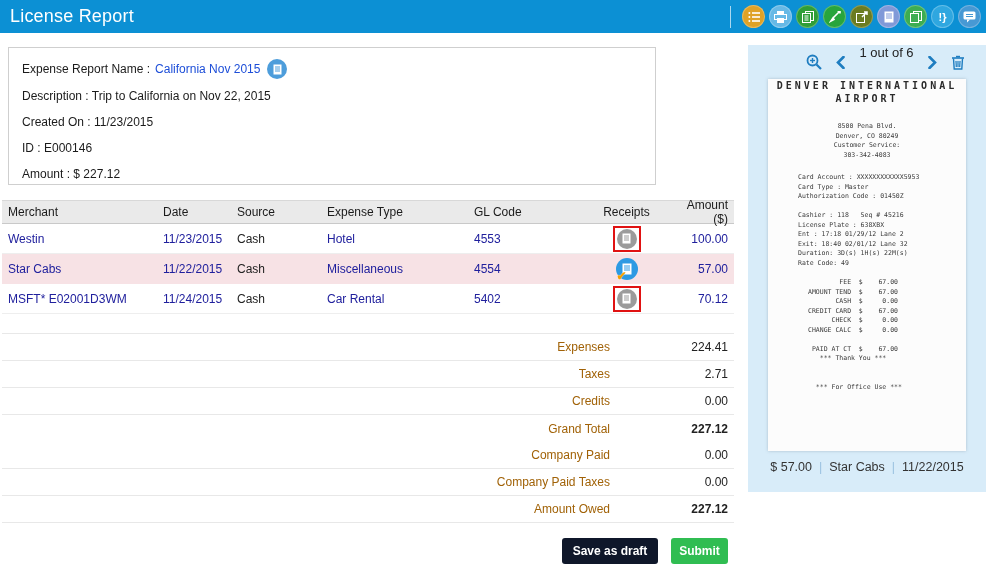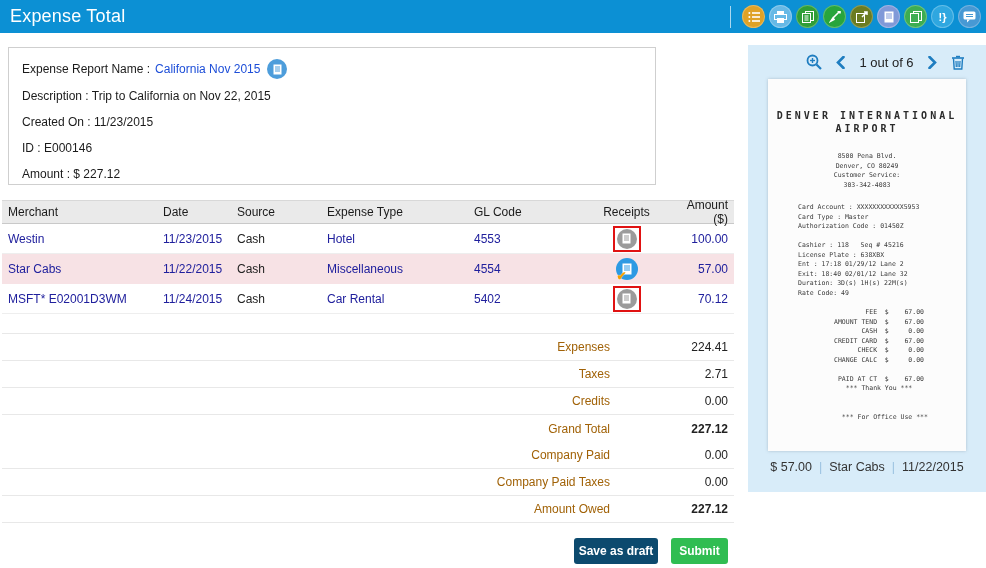--- a/index.html
+++ b/index.html
@@ -96,51 +96,51 @@
   .summary { position: absolute; left: 2px; top: 333px; width: 732px; font-size: 12px; border-top: 1px solid #e8e8e8; }
   .srow { display: flex; height: 27px; align-items: center; border-bottom: 1px solid #e8e8e8; background: #fff; }
   .srow.no-div { border-bottom: none; }
   .s-label { width: 608px; text-align: right; color: #a16207; }
   .s-value { flex: 1; text-align: right; padding-right: 6px; }
   .srow.bold .s-value { font-weight: bold; }
 
   
   .actions { position: absolute; left: 2px; top: 538px; width: 726px; display: flex; justify-content: flex-end; gap: 13px; }
   .btn { height: 26px; border: none; border-radius: 3px; color: #fff; font-size: 12px; font-weight: bold; cursor: pointer; font-family: inherit; }
-  .btn-save { background: #0c4a6e; width: 84px; }
+  .btn-save { background: #0f172a; width: 96px; }
   .btn-submit { background: #30bd52; width: 57px; }
 
   
   .rpanel { position: absolute; left: 748px; top: 45px; width: 238px; height: 447px; background: #d8ecf9; }
   .pager {
-    height: 34px; display: flex; align-items: center; justify-content: center;
+    height: 34px; display: flex; justify-content: center;
     gap: 14px; color: #1e7dc0; margin-left: 37px;
   }
   .pager .picon { cursor: pointer; display: flex; align-items: center; }
   .pager-text { color: #222; font-size: 13px; }
   .paper {
     width: 198px; height: 372px; margin: 0 auto; background: #fcfcfc;
     box-shadow: 0 0 3px rgba(90,110,130,.35);
-    padding-top: 30px; overflow: hidden;
+    overflow: hidden;
     color: #3a3a3a;
   }
   .r-title { text-align: center; font-family: "DejaVu Sans Mono", monospace; font-weight: bold; font-size: 10px; letter-spacing: 3px; line-height: 13px; color:#2b2b2b; }
   .r-block { font-family: "DejaVu Sans Mono", monospace; font-size: 6.5px; line-height: 9.5px; }
   .r-center { text-align: center; margin-top: 17px; }
   .r-details { padding-left: 30px; margin-top: 13px; }
-  .r-fees { padding-left: 40px; margin-top: 10px; margin-left: 26px; }
+  .r-fees { padding-left: 40px; margin-top: 10px; }
   .rl { white-space: pre; min-height: 9.5px; }
   .caption { margin-top: 9px; text-align: center; font-size: 12.5px; color: #333; }
   .caption .pipe { color: #9cc3e0; margin: 0 7px; }
 </style>
 </head>
 <body>
 
 <div class="topbar">
-  <div class="topbar-title">Expense Total</div>
+  <div class="topbar-title">License Report</div>
   <div class="toolbar">
     <span class="toolbar-sep"></span>
     <span class="ticon tc-list">
       <svg width="12" height="12" viewBox="0 0 12 12">
           <g stroke="#fff" stroke-width="1.6">
             <circle cx="1.4" cy="2" r="1" fill="#fff" stroke="none"></circle>
             <circle cx="1.4" cy="6" r="1" fill="#fff" stroke="none"></circle>
             <circle cx="1.4" cy="10" r="1" fill="#fff" stroke="none"></circle>
             <line x1="4" y1="2" x2="12" y2="2"></line>
             <line x1="4" y1="6" x2="12" y2="6"></line>

